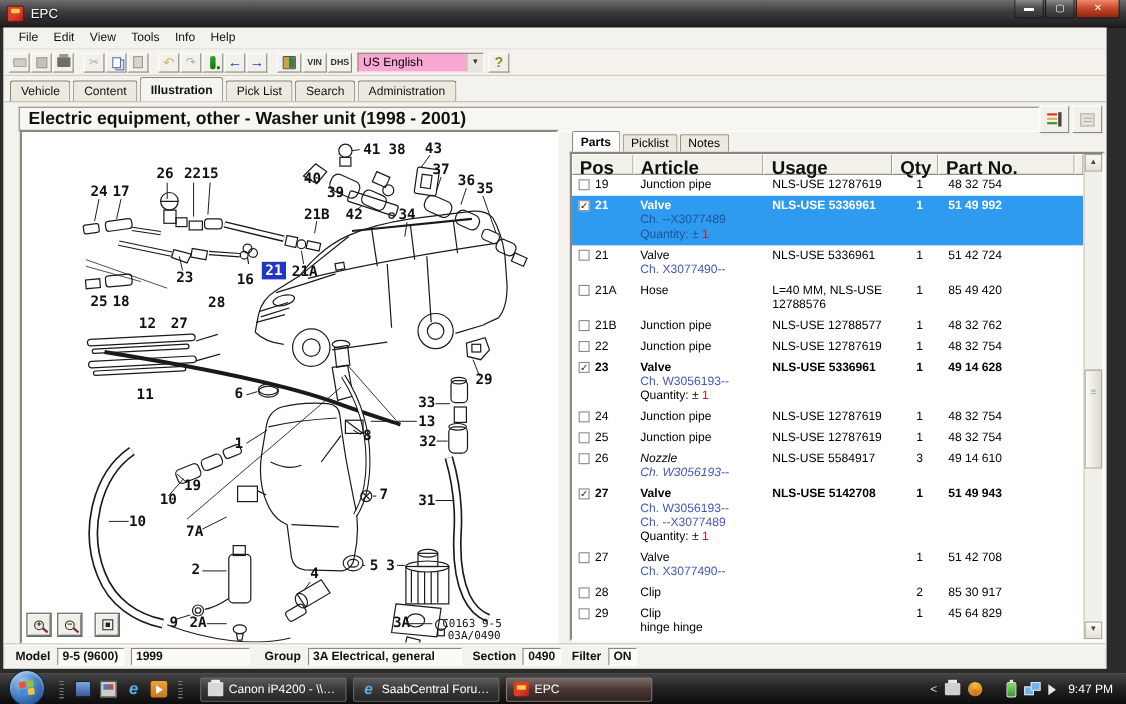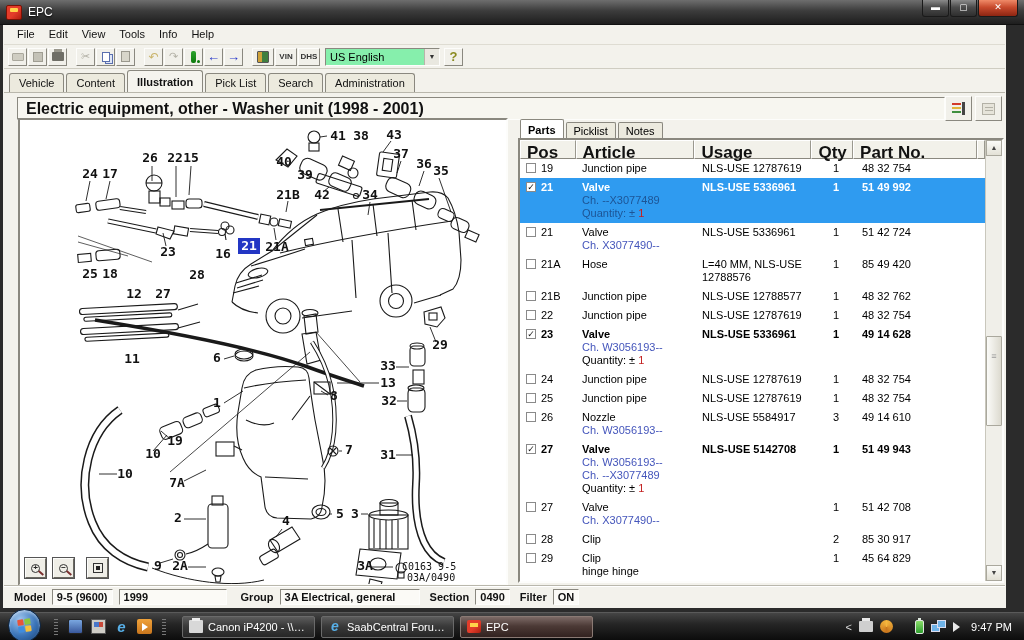--- a/index.html
+++ b/index.html
@@ -27,21 +27,21 @@
   .ico-folder{width:12px;height:8px;background:#cfcdc2;border:1px solid #aaa89d;border-radius:1px}
   .ico-disk{width:10px;height:10px;background:#c4c2b7;border:1px solid #a09e93}
   .ico-copy{width:8px;height:10px;background:#fff;border:1px solid #5a6fae;box-shadow:3px 2px 0 -1px #dfe6f6,3px 2px 0 0 #5a6fae}
   .ico-paste{width:9px;height:11px;background:#d8d6ca;border:1px solid #9a988d}
   .arrow-blue{color:#2737c9;font-weight:bold;font-size:13px;line-height:10px}
   .undo{color:#c9b36a;font-size:12px}
   .ico-light{width:5px;height:12px;background:linear-gradient(#2da32d,#0d7a0d);border-radius:2px;position:relative}
   .ico-light:after{content:"";position:absolute;left:6px;bottom:0;width:3px;height:3px;background:#0d7a0d;border-radius:50%}
   .ico-exit{width:12px;height:12px;background:linear-gradient(90deg,#cfa23a 45%,#3f7f3f 45%);border:1px solid #555;border-radius:1px}
   .tbtn-label{font-size:8px;font-weight:bold;color:#333}
-  .lang-select{width:115px;height:18px;border:1px solid;border-color:#8a887f #fdfdfb #fdfdfb #8a887f;background:#86efac;display:flex;align-items:center;font-size:11px;padding-left:4px;margin:0 4px;cursor:pointer}
+  .lang-select{width:115px;height:18px;border:1px solid;border-color:#8a887f #fdfdfb #fdfdfb #8a887f;background:#f9a8d4;display:flex;align-items:center;font-size:11px;padding-left:4px;margin:0 4px;cursor:pointer}
   .lang-arrow{margin-left:auto;width:15px;height:16px;background:#e9e8e0;border-left:1px solid #b7b5aa;display:flex;align-items:center;justify-content:center;font-size:7px;color:#333}
   .ico-help{color:#8a8a20;font-weight:bold;font-size:13px}
   
   .tabstrip{position:absolute;left:1px;top:45px;right:1px;height:22px;display:flex;align-items:flex-end;padding-left:5px}
   .tab{font-size:11px;color:#111;padding:3px 9px 2px;border:1px solid #8a887f;border-bottom:none;border-radius:3px 3px 0 0;background:#eceade;margin-right:2px;height:19px;cursor:pointer}
   .tab.active{background:#f5f4ee;height:22px;padding-top:5px;font-weight:bold;position:relative;z-index:2}
   .tabline{position:absolute;left:1px;top:67px;right:1px;height:1px;background:#fff;border-bottom:1px solid #b9b7ac}
   
   .headerbar{position:absolute;left:1px;top:68px;right:1px;height:30px}
   .head-title{position:absolute;left:13px;top:4px;width:928px;height:23px;border:1px solid;border-color:#8a887f #fdfdfb #fdfdfb #8a887f;background:#f7f6f0;font-size:16px;font-weight:bold;color:#111;display:flex;align-items:center;padding-left:8px}
@@ -561,21 +561,21 @@
                 </div>
                 <div class="cell c-usage" style="width: 118px;">NLS-USE 12787619</div>
                 <div class="cell c-qty" style="width: 42px;">1</div>
                 <div class="cell c-part" style="width: 125px;">48 32 754</div>
               </div>
               <div class="row">
                 <div class="cell c-pos" style="width: 56px;">
                   <span class="checkbox"></span>
                   <span class="pos-text">26</span>
                 </div>
-                <div class="cell c-article" style="width: 120px;">
+                <div class="cell c-article" style="width: 120px; font-style: italic;">
                   <div class="art-main">Nozzle</div>
                   <div class="sub ch">Ch. W3056193--</div>
                 </div>
                 <div class="cell c-usage" style="width: 118px;">NLS-USE 5584917</div>
                 <div class="cell c-qty" style="width: 42px;">3</div>
                 <div class="cell c-part" style="width: 125px;">49 14 610</div>
               </div>
               <div class="row boldrow">
                 <div class="cell c-pos" style="width: 56px;">
                   <span class="checkbox">✓</span>

